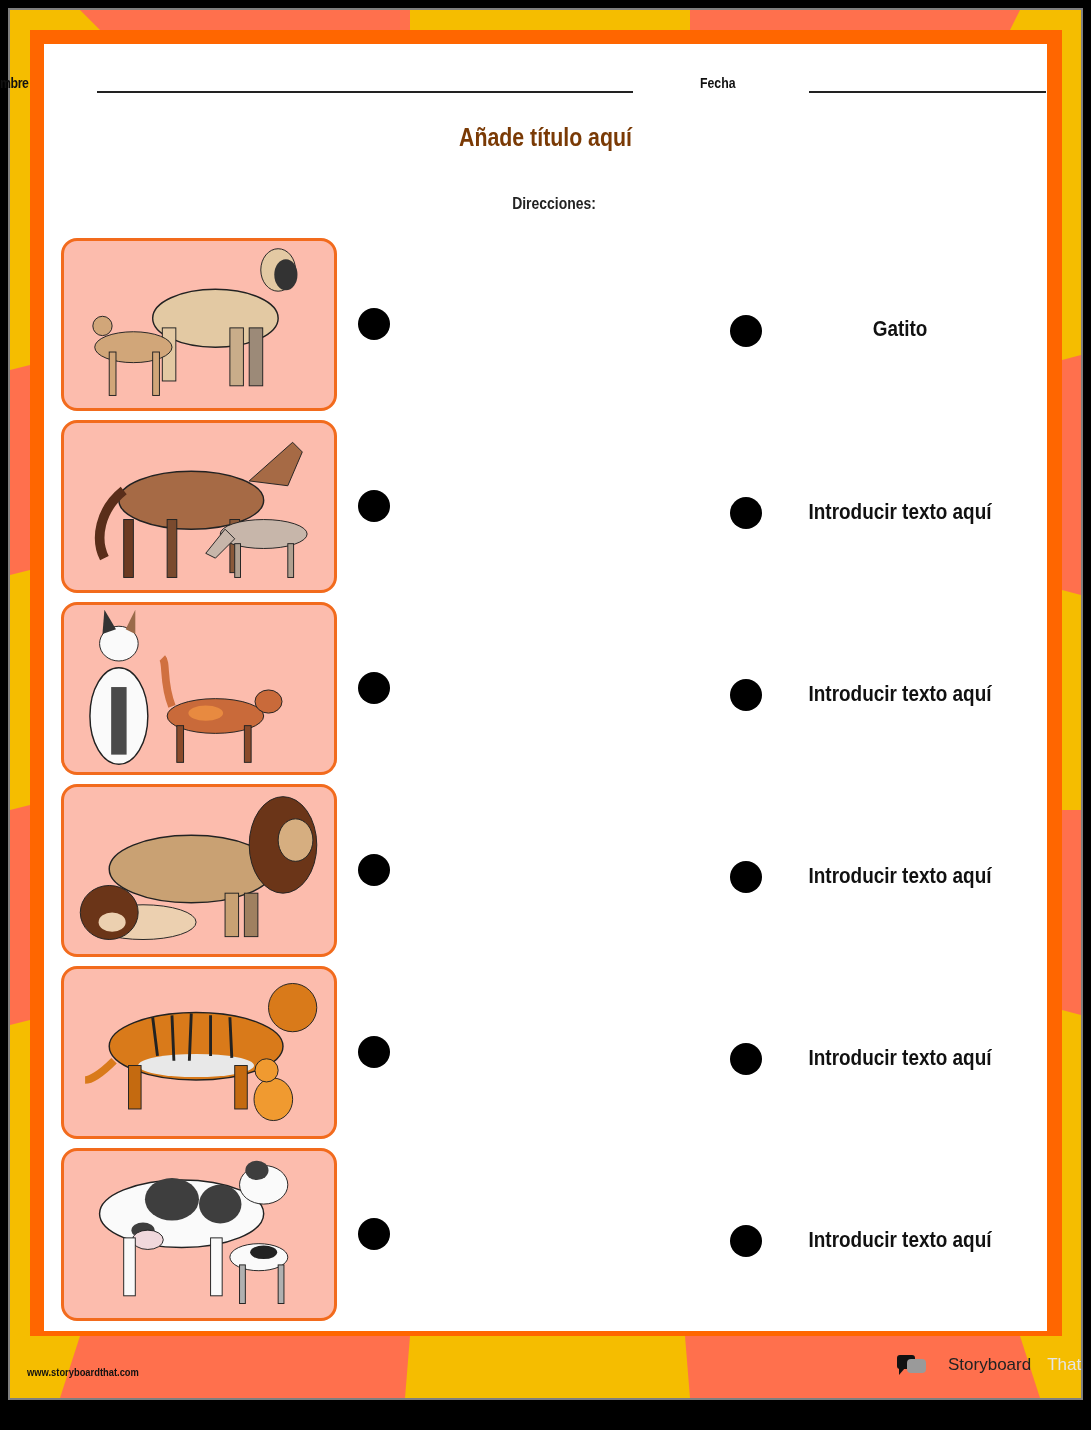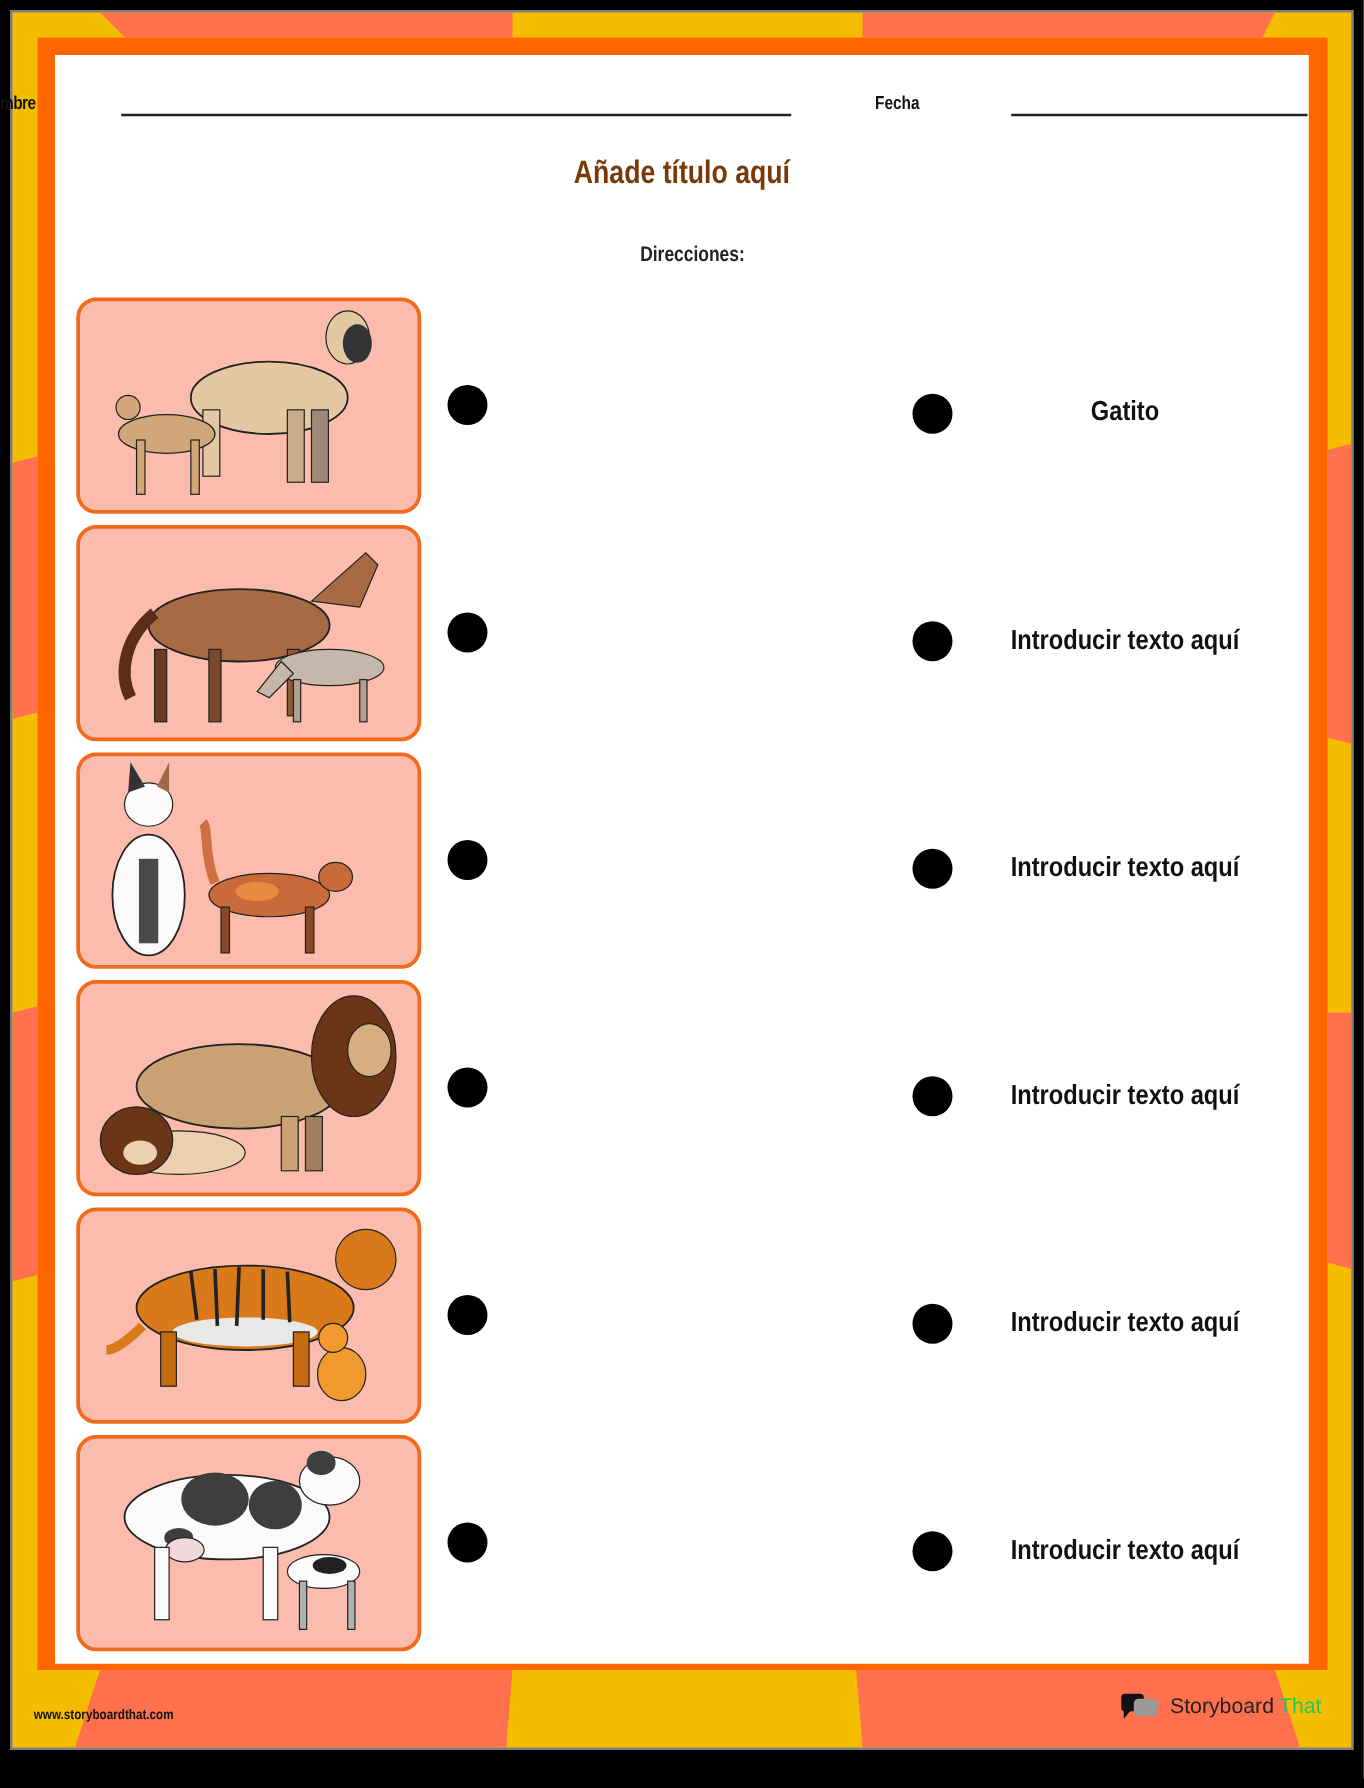--- a/index.html
+++ b/index.html
@@ -58,24 +58,24 @@
     .answer {
       position: absolute; left: 770px; width: 260px; text-align: center;
       font-size: 22px; font-weight: bold; color: #111;
       transform: scaleX(0.86); transform-origin: center;
     }
     .footer-url {
       position: absolute; left: 27px; top: 1366px; font-size: 11px; font-weight: bold; color: #111;
       transform: scaleX(0.85); transform-origin: left;
     }
     .footer-logo {
-      position: absolute; left: 896px; top: 1354px; display: flex; align-items: center; gap: 8px;
+      position: absolute; left: 896px; top: 1354px; display: flex; align-items: center; gap: 20px;
     }
     .footer-logo .brand-a { font-size: 17px; color: #222; }
-    .footer-logo .brand-b { font-size: 17px; color: #22c55e; }
+    .footer-logo .brand-b { font-size: 17px; color: #e5e5e5; }
   </style>
 </head>
 <body>
 
 <div class="page-frame"></div>
 
 <div class="sheet">
   <svg class="bg" width="1071" height="1388">
     <polygon points="70,0 400,0 400,20 90,20" fill="#ff704d"></polygon>
     <polygon points="680,0 1010,0 1000,20 680,20" fill="#ff704d"></polygon>

